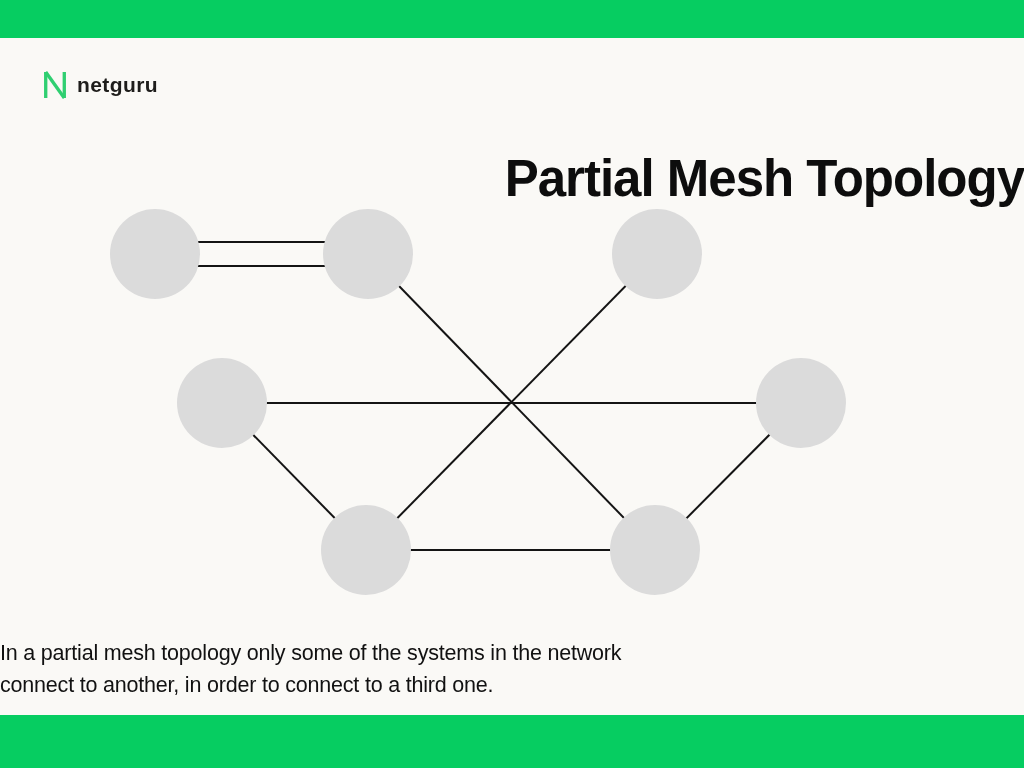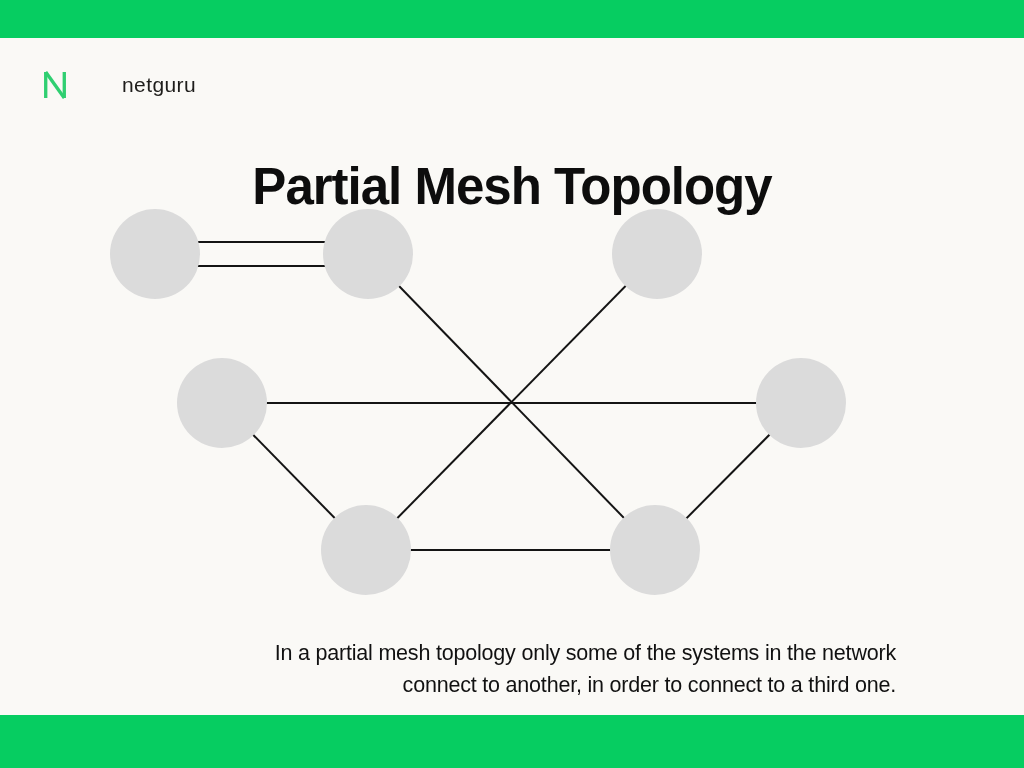--- a/index.html
+++ b/index.html
@@ -32,53 +32,52 @@
     align-items: center;
     gap: 9px;
   }
   .logo-glyph {
     width: 26px;
     height: 30px;
     display: block;
   }
   .logo-word {
     font-size: 21px;
-    font-weight: 400;
+    font-weight: 700;
     letter-spacing: 0.4px;
     color: #1E1D1B;
-    margin-left: 45px;
   }
 
   .page-title {
     position: absolute;
     left: 0;
-    top: 120px;
+    top: 112px;
     width: 1024px;
-    text-align: center;
+    text-align: right;
     font-size: 51px;
     font-weight: 700;
     letter-spacing: -1px;
     color: #0D0D0D;
     line-height: 66px;
   }
 
   .topology-svg {
     position: absolute;
     left: 0;
     top: 0;
     width: 1024px;
     height: 768px;
   }
 
   .description {
     position: absolute;
     left: 0;
     top: 615px;
     width: 896px;
-    text-align: right;
+    text-align: left;
     font-size: 21.5px;
     line-height: 32px;
     color: #111111;
     letter-spacing: -0.2px;
   }
   .description span { display: block; }
 </style>
 </head>
 <body>
 

